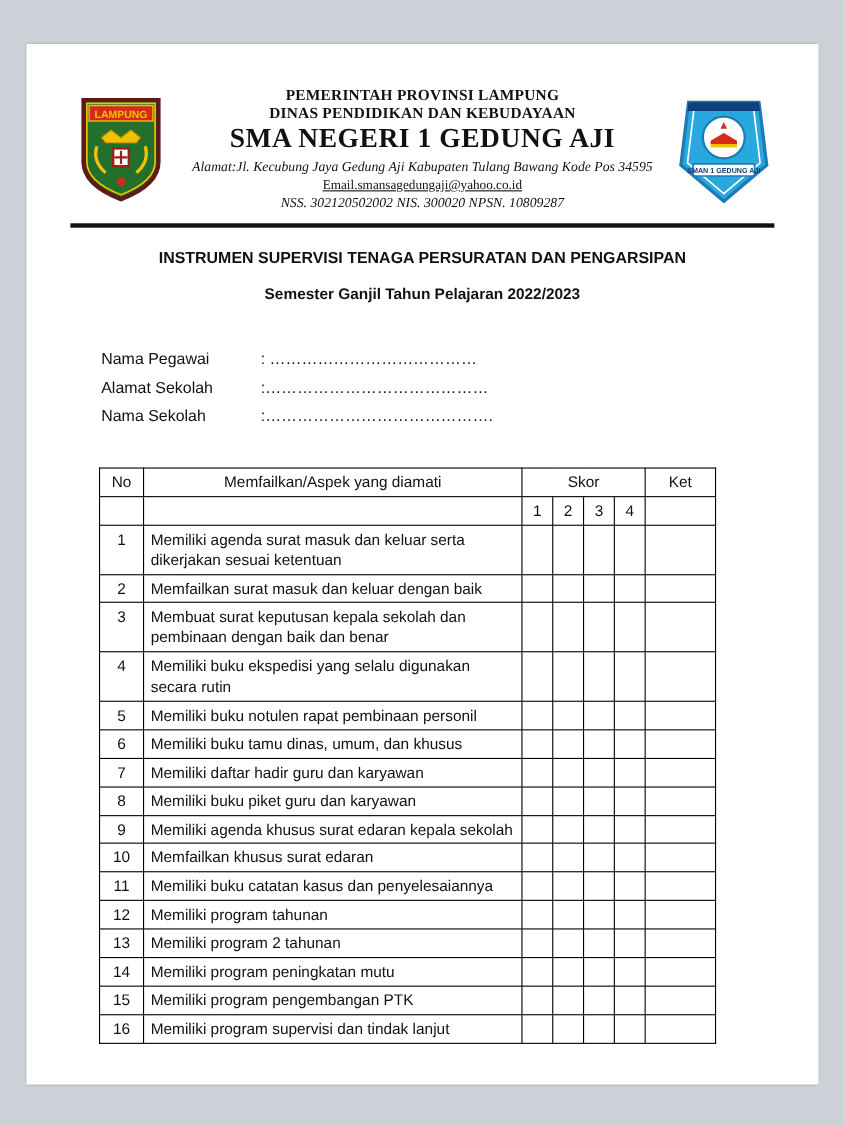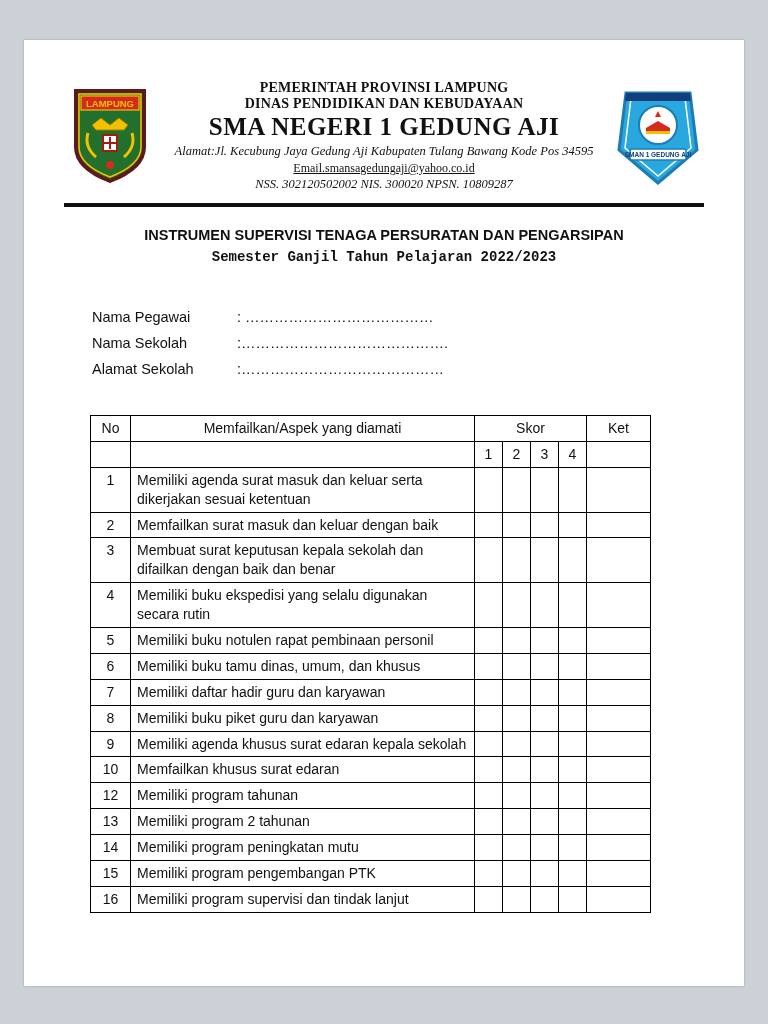--- a/index.html
+++ b/index.html
@@ -39,25 +39,24 @@
   .lh-email { font-size: 12px; text-decoration: underline; line-height: 1.35; }
 
   
   .doc-title {
     margin-top: 20px;
     text-align: center;
     font-weight: bold;
     font-size: 14.5px;
   }
   .doc-subtitle {
-    margin-top: 6px;
+    margin-top: 16px;
     text-align: center;
     font-weight: bold;
     font-size: 14px;
-    font-family: Liberation Mono, monospace;
   }
 
   
   .fields { margin: 44px 0 0 28px; }
   .field-row { display: flex; font-size: 14.5px; margin-bottom: 10px; }
   .field-label { width: 145px; flex: 0 0 145px; }
   .field-value { white-space: nowrap; }
 
   
   table.instrument {
@@ -129,26 +128,26 @@
 
   <div class="doc-title">INSTRUMEN SUPERVISI TENAGA PERSURATAN DAN PENGARSIPAN</div>
   <div class="doc-subtitle">Semester Ganjil Tahun Pelajaran 2022/2023</div>
 
   <div class="fields">
     <div class="field-row">
       <span class="field-label">Nama Pegawai</span>
       <span class="field-value">: …………………………………</span>
     </div>
     <div class="field-row">
+      <span class="field-label">Alamat Sekolah</span>
+      <span class="field-value">:……………………………………</span>
+    </div>
+    <div class="field-row">
       <span class="field-label">Nama Sekolah</span>
       <span class="field-value">:…………………………………….</span>
-    </div>
-    <div class="field-row">
-      <span class="field-label">Alamat Sekolah</span>
-      <span class="field-value">:……………………………………</span>
     </div>
   </div>
 
   <table class="instrument">
     <tbody id="table-body">
       <tr class="hdr-row">
         <td class="c-no hdr">No</td>
         <td class="c-ind hdr">Memfailkan/Aspek yang diamati</td>
         <td class="hdr" colspan="4">Skor</td>
         <td class="c-ket hdr">Ket</td>
@@ -175,21 +174,21 @@
       <td class="c-no">2</td>
       <td class="c-ind">Memfailkan surat masuk dan keluar dengan baik</td>
       <td class="c-s"></td>
       <td class="c-s"></td>
       <td class="c-s"></td>
       <td class="c-s"></td>
       <td class="c-ket"></td>
     </tr>
         <tr>
       <td class="c-no">3</td>
-      <td class="c-ind">Membuat surat keputusan kepala sekolah dan difailkan dengan baik dan benar</td>
+      <td class="c-ind">Membuat surat keputusan kepala sekolah dan pembinaan dengan baik dan benar</td>
       <td class="c-s"></td>
       <td class="c-s"></td>
       <td class="c-s"></td>
       <td class="c-s"></td>
       <td class="c-ket"></td>
     </tr>
         <tr>
       <td class="c-no">4</td>
       <td class="c-ind">Memiliki buku ekspedisi yang selalu digunakan secara rutin</td>
       <td class="c-s"></td>
@@ -246,20 +245,29 @@
         <tr>
       <td class="c-no">10</td>
       <td class="c-ind">Memfailkan khusus surat edaran</td>
       <td class="c-s"></td>
       <td class="c-s"></td>
       <td class="c-s"></td>
       <td class="c-s"></td>
       <td class="c-ket"></td>
     </tr>
         <tr>
+      <td class="c-no">11</td>
+      <td class="c-ind">Memiliki buku catatan kasus dan penyelesaiannya</td>
+      <td class="c-s"></td>
+      <td class="c-s"></td>
+      <td class="c-s"></td>
+      <td class="c-s"></td>
+      <td class="c-ket"></td>
+    </tr>
+        <tr>
       <td class="c-no">12</td>
       <td class="c-ind">Memiliki program tahunan</td>
       <td class="c-s"></td>
       <td class="c-s"></td>
       <td class="c-s"></td>
       <td class="c-s"></td>
       <td class="c-ket"></td>
     </tr>
         <tr>
       <td class="c-no">13</td>

